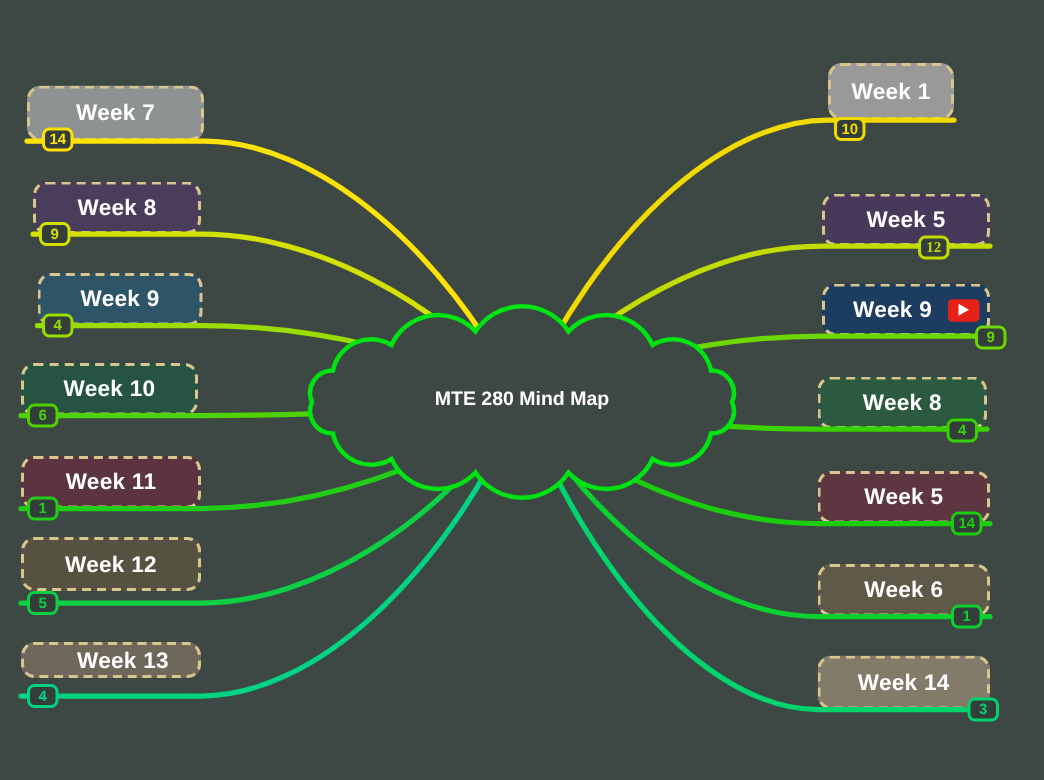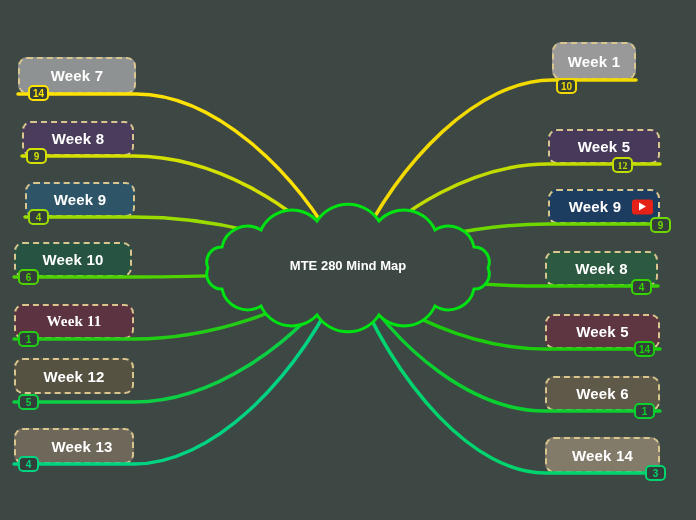--- a/index.html
+++ b/index.html
@@ -73,27 +73,27 @@
   </div>
   <div class="node" style="left: 22px; top: 121px; width: 112px; height: 35px; background: rgb(74, 61, 92);">
     <span class="node-label">Week 8</span>
   </div>
   <div class="node" style="left: 25px; top: 182px; width: 110px; height: 35px; background: rgb(46, 84, 104);">
     <span class="node-label">Week 9</span>
   </div>
   <div class="node" style="left: 14px; top: 242px; width: 118px; height: 35px; background: rgb(39, 84, 66);">
     <span class="node-label">Week 10</span>
   </div>
-  <div class="node" style="left: 14px; top: 304px; width: 120px; height: 35px; background: rgb(92, 51, 64); font-family: Liberation Serif, serif;">
+  <div class="node" style="left: 14px; top: 304px; width: 120px; height: 35px; background: rgb(92, 51, 64);">
     <span class="node-label">Week 11</span>
   </div>
   <div class="node" style="left: 14px; top: 358px; width: 120px; height: 36px; background: rgb(86, 82, 66); align-items: center;">
     <span class="node-label">Week 12</span>
   </div>
-  <div class="node" style="left: 14px; top: 428px; width: 120px; height: 36px; background: rgb(110, 104, 90); padding-left: 16px;">
+  <div class="node" style="left: 14px; top: 428px; width: 120px; height: 24px; background: rgb(110, 104, 90); padding-left: 16px;">
     <span class="node-label">Week 13</span>
   </div>
 
   <svg id="edges" width="696" height="520" viewBox="0 0 696 520">
 
     <path class="edge" d="M348 268 C399 155 481 80 552 80 L636 80" stroke="#f2da00"></path>
     <path class="edge" d="M348 268 C398 206 478 164 548 164 L660 164" stroke="#c3dc00"></path>
     <path class="edge" d="M348 268 C398 242 478 224 548 224 L660 224" stroke="#6ed700"></path>
     <path class="edge" d="M348 268 C397 279 476 286 545 286 L658 286" stroke="#37d200"></path>
     <path class="edge" d="M348 268 C397 317 476 349 545 349 L660 349" stroke="#1ccd0e"></path>

